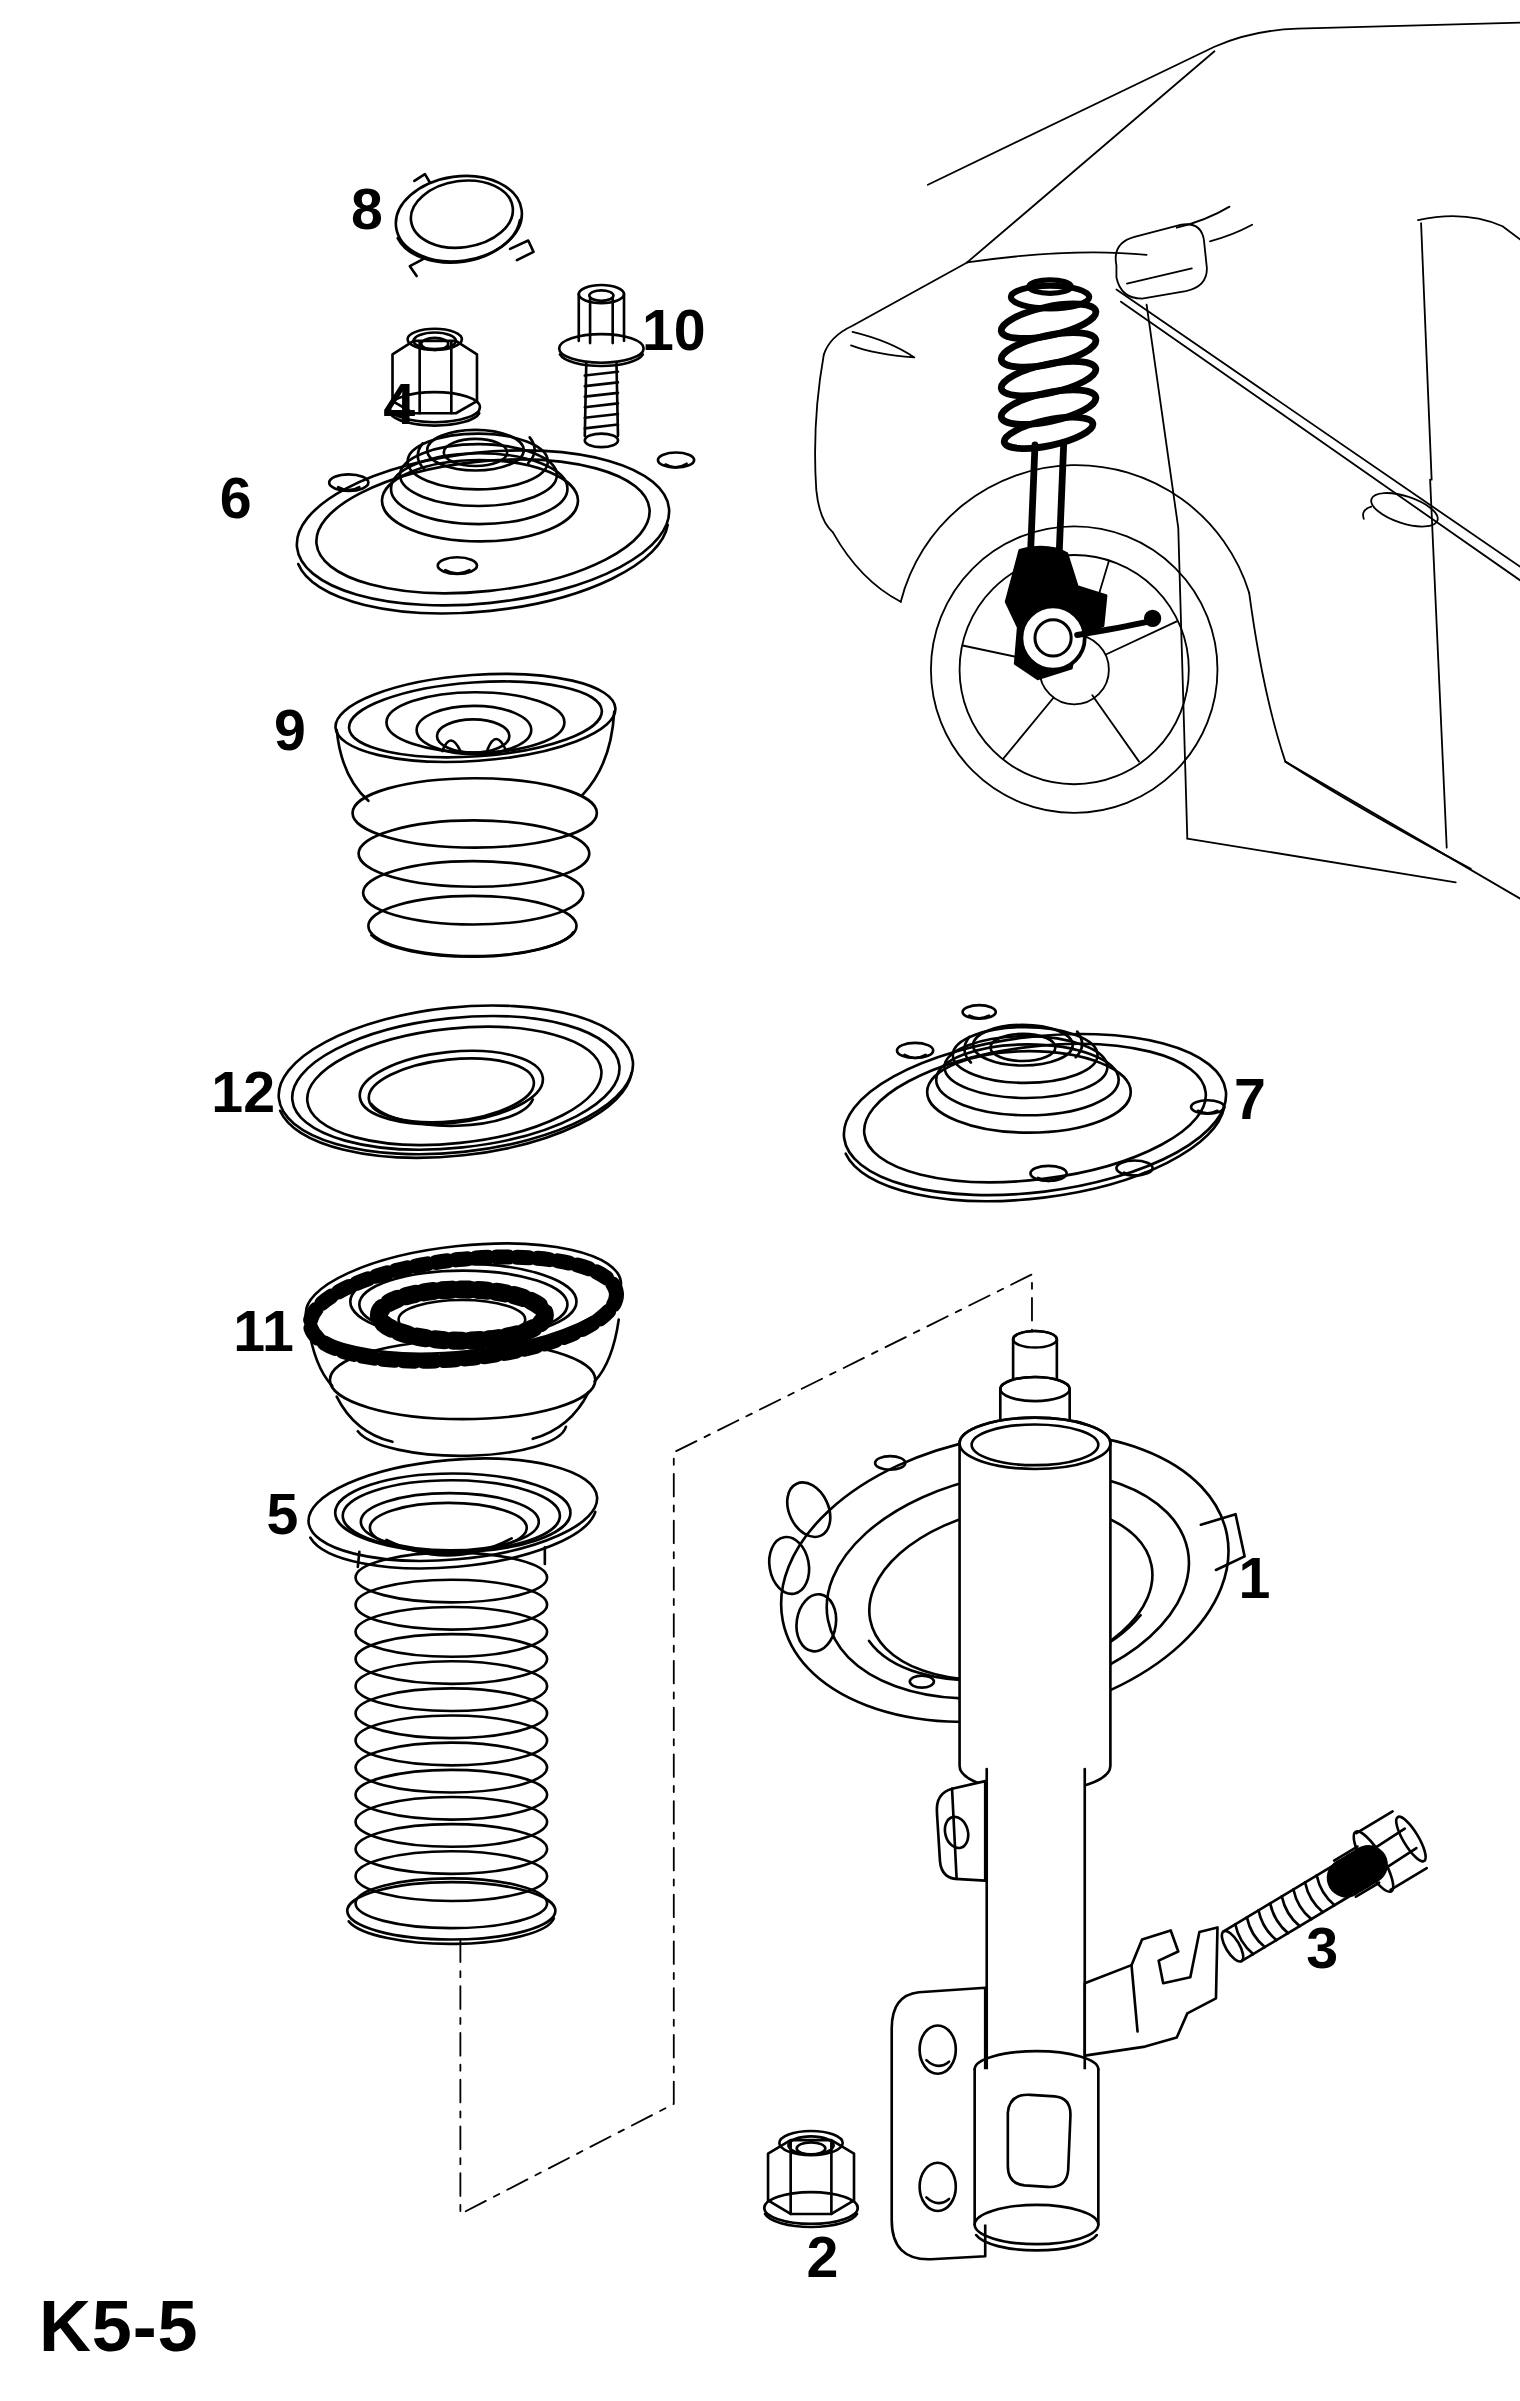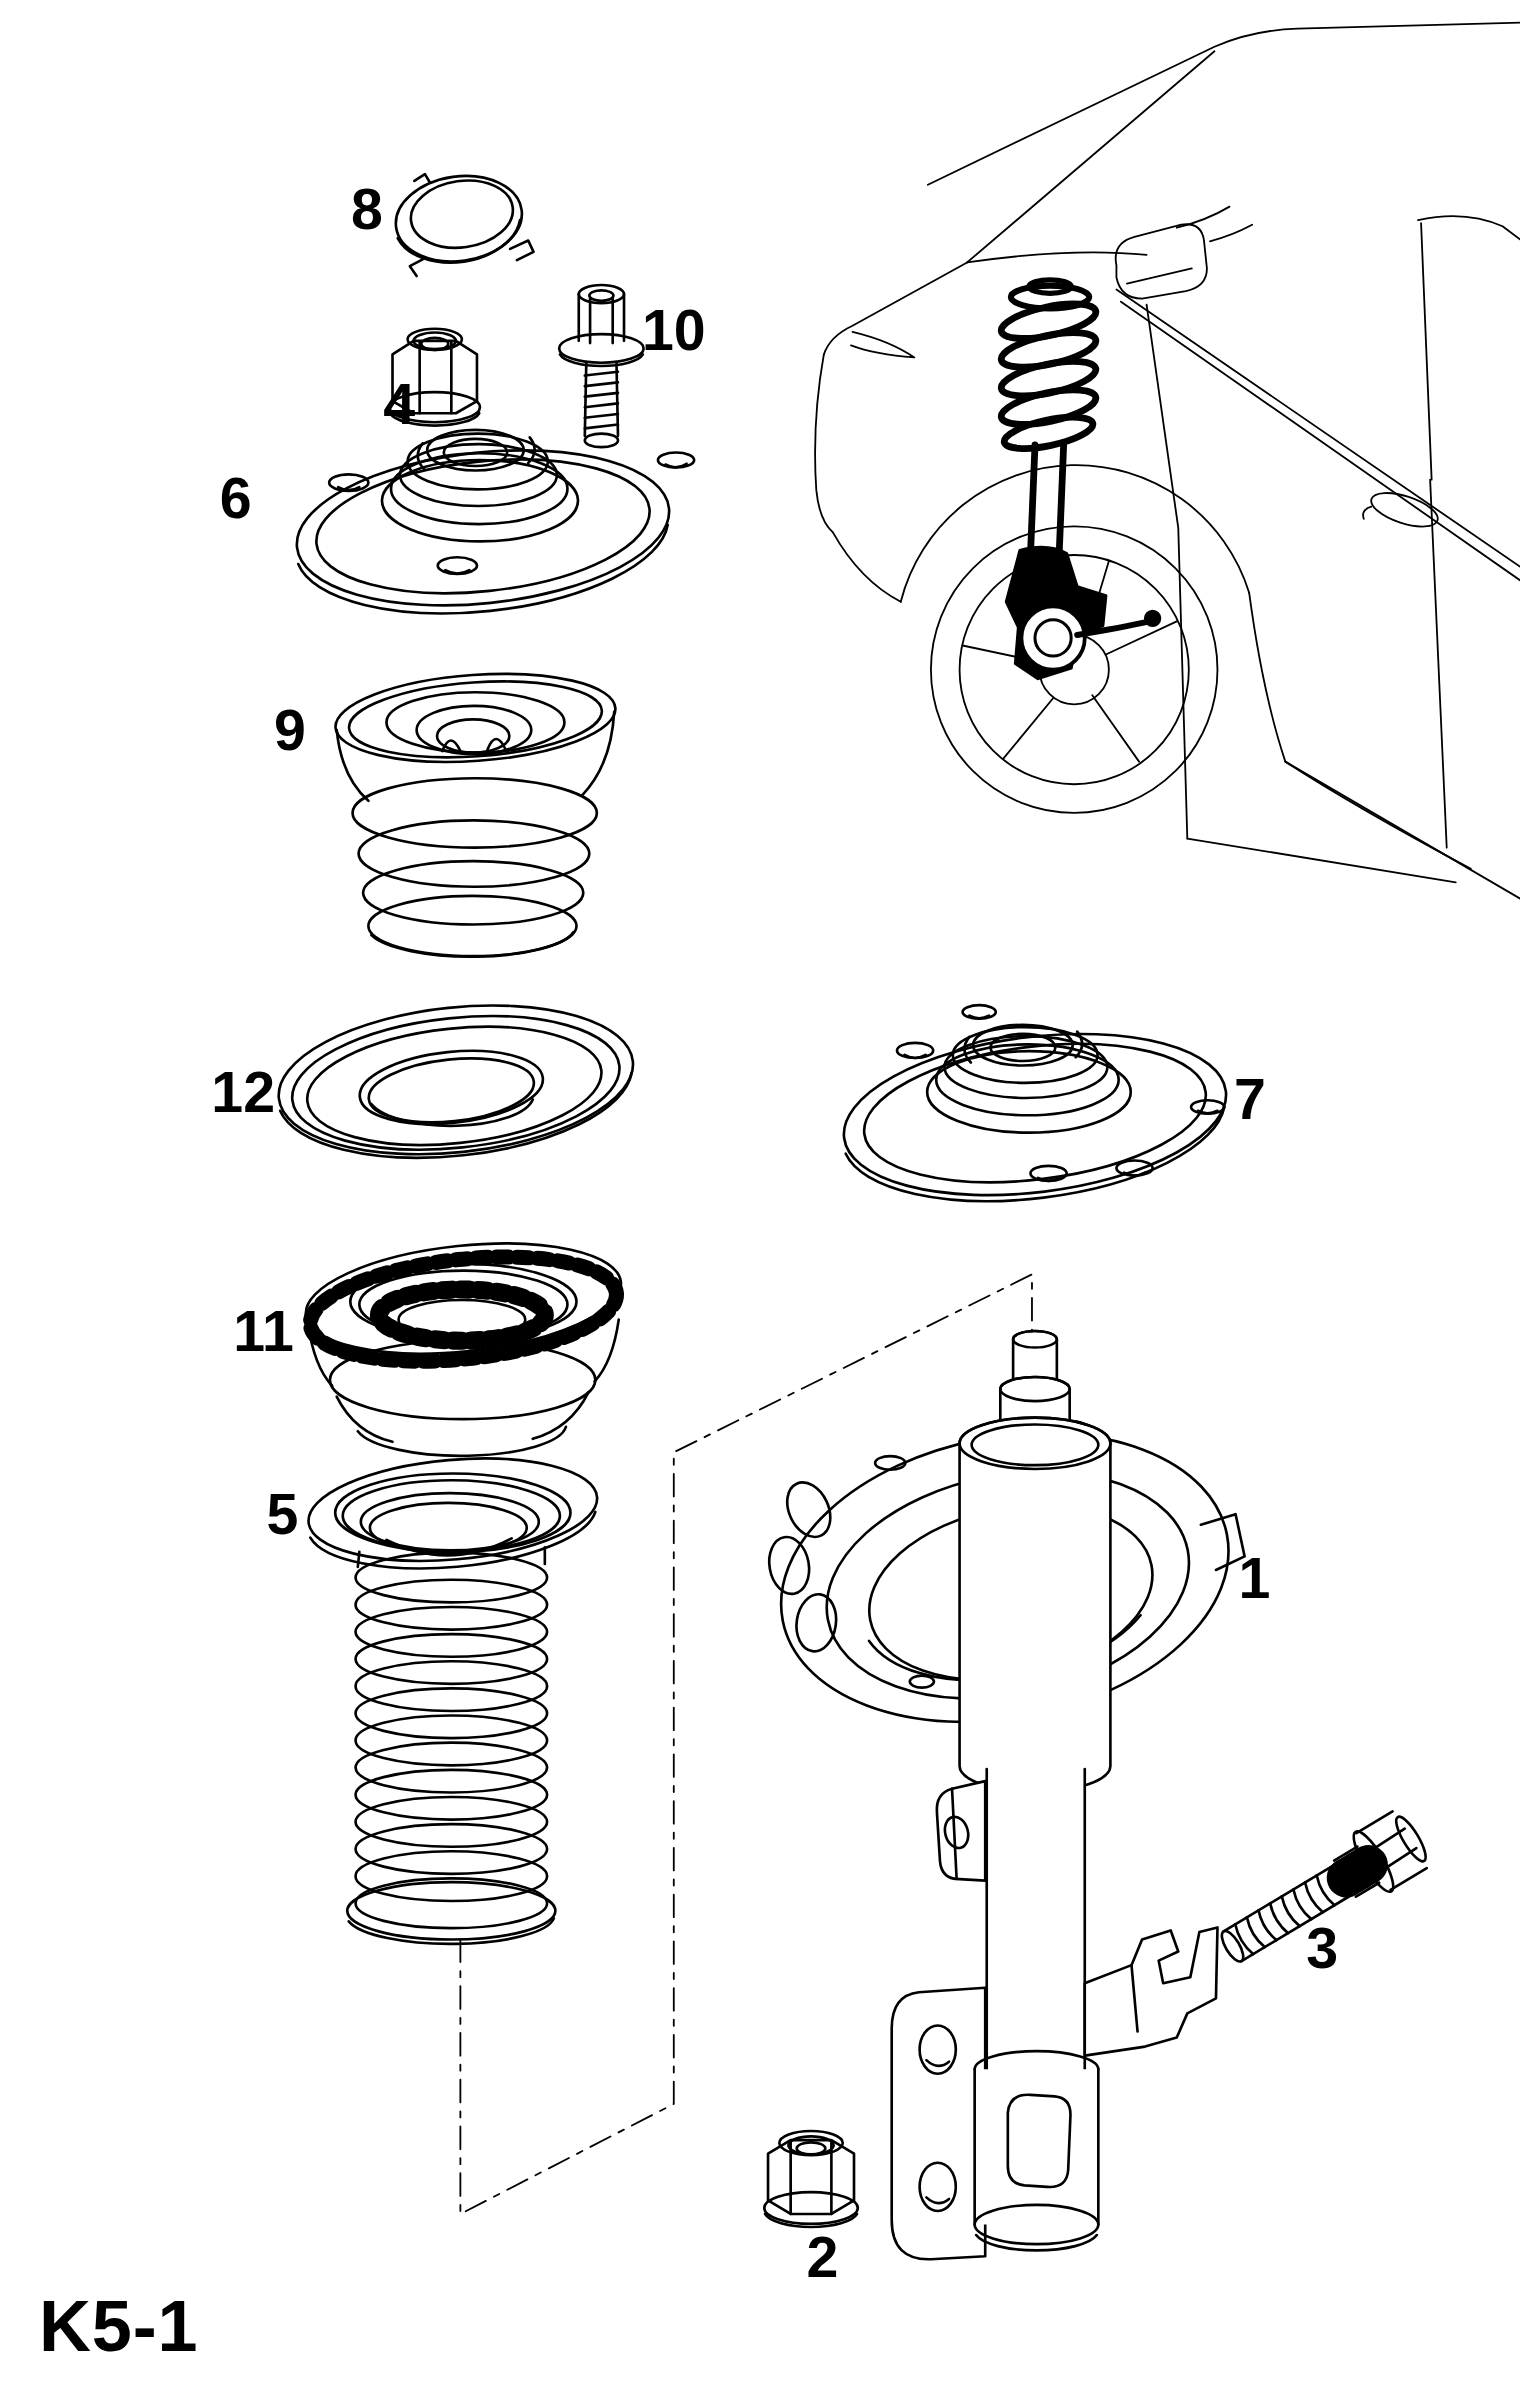--- a/index.html
+++ b/index.html
@@ -310,16 +310,16 @@
         <text x="312" y="660" class="callout" dominant-baseline="central">6</text>
         <text x="1657" y="1458" class="callout" dominant-baseline="central">7</text>
         <text x="486" y="277" class="callout" dominant-baseline="central">8</text>
         <text x="384" y="968" class="callout" dominant-baseline="central">9</text>
         <text x="893" y="438" class="callout" dominant-baseline="central">10</text>
         <text x="349" y="1765" class="callout" dominant-baseline="central">11</text>
         <text x="322" y="1448" class="callout" dominant-baseline="central">12</text>
       </g>
 </svg>
 
-<div class="page-code">K5-1</div>
+<div class="page-code">K5-5</div>
 
 </div>
 
 
 </body></html>

